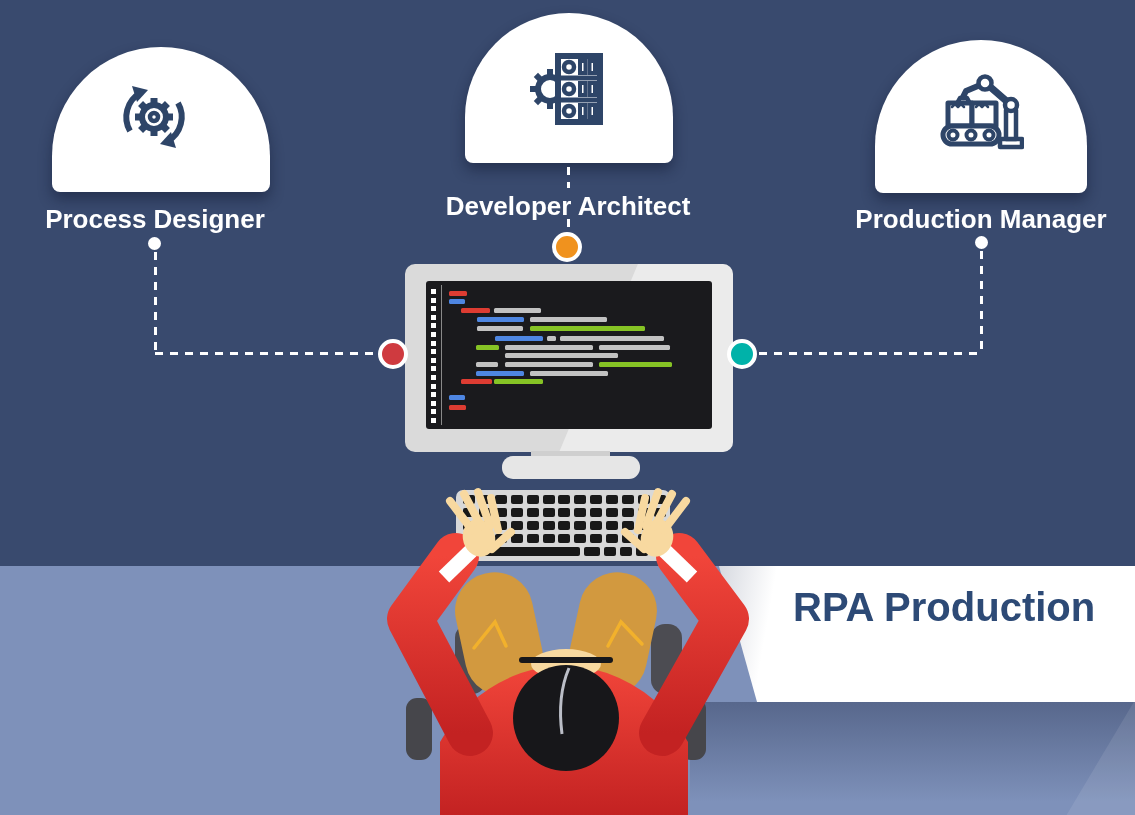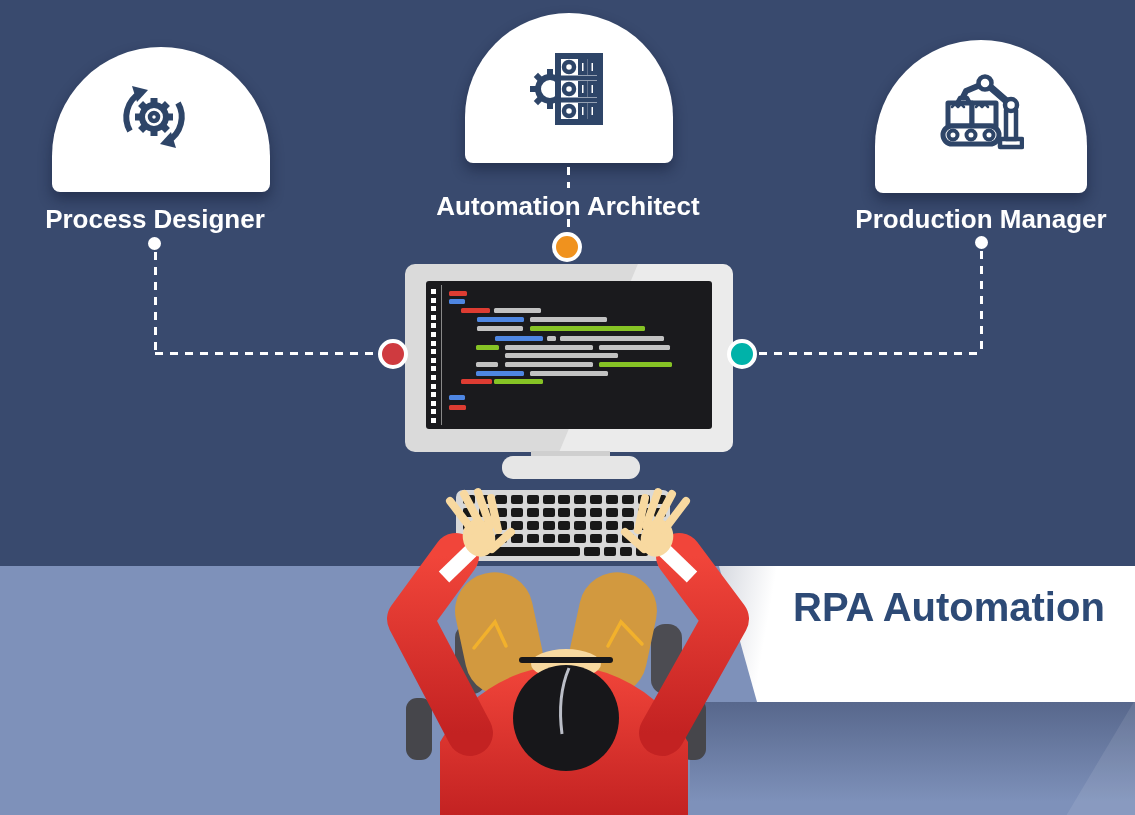--- a/index.html
+++ b/index.html
@@ -127,21 +127,21 @@
       <path d="M 12,42 l 3,-3 l 3,3 l 3,-3 l 3,3" stroke-width="2.5"></path>
       <path d="M 36,42 l 3,-3 l 3,3 l 3,-3 l 3,3" stroke-width="2.5"></path>
       <rect x="3" y="61" width="56" height="18" rx="9" stroke-width="5" fill="#fff"></rect>
       <circle cx="13" cy="70" r="4.5" stroke-width="4"></circle>
       <circle cx="31" cy="70" r="4.5" stroke-width="4"></circle>
       <circle cx="49" cy="70" r="4.5" stroke-width="4"></circle>
     </g>
   </svg>
 
   <div id="label-1" class="abs role-label">Process Designer</div>
-  <div id="label-2" class="abs role-label">Automation Architect</div>
+  <div id="label-2" class="abs role-label">Developer Architect</div>
   <div id="label-3" class="abs role-label">Production Manager</div>
 
   <div class="abs mini-dot" style="left:148px;top:237px"></div>
   <div class="abs dash-v" style="left:153.5px;top:252px;height:100px"></div>
   <div class="abs dash-h" style="left:155px;top:352px;width:222px"></div>
   <div class="abs dash-v" style="left:566.5px;top:167px;height:21px"></div>
   <div class="abs dash-v" style="left:566.5px;top:219px;height:15px"></div>
   <div class="abs mini-dot" style="left:974.5px;top:236px"></div>
   <div class="abs dash-v" style="left:979.5px;top:251px;height:100px"></div>
   <div class="abs dash-h" style="left:759px;top:352px;width:222px"></div>
@@ -196,21 +196,21 @@
   <div id="stand-neck" class="abs"></div>
   <div id="stand-base" class="abs"></div>
 
   <div class="abs big-dot" style="left:378px;top:339px;background:#cf3a3f"></div>
   <div class="abs big-dot" style="left:552px;top:232px;background:#f0921e"></div>
   <div class="abs big-dot" style="left:727px;top:339px;background:#00b2a9"></div>
 
   <div id="banner" class="abs">
     <div id="banner-shadow" class="abs"></div>
     <div id="page-title" class="abs">
-      <div>RPA Automation</div>
+      <div>RPA Production</div>
     </div>
   </div>
 
   <div id="keyboard" class="abs">
       <div class="key" style="left: 7px; top: 5px; width: 12px; height: 9px;"></div>
       <div class="key" style="left: 22.9px; top: 5px; width: 12px; height: 9px;"></div>
       <div class="key" style="left: 38.8px; top: 5px; width: 12px; height: 9px;"></div>
       <div class="key" style="left: 54.7px; top: 5px; width: 12px; height: 9px;"></div>
       <div class="key" style="left: 70.6px; top: 5px; width: 12px; height: 9px;"></div>
       <div class="key" style="left: 86.5px; top: 5px; width: 12px; height: 9px;"></div>

